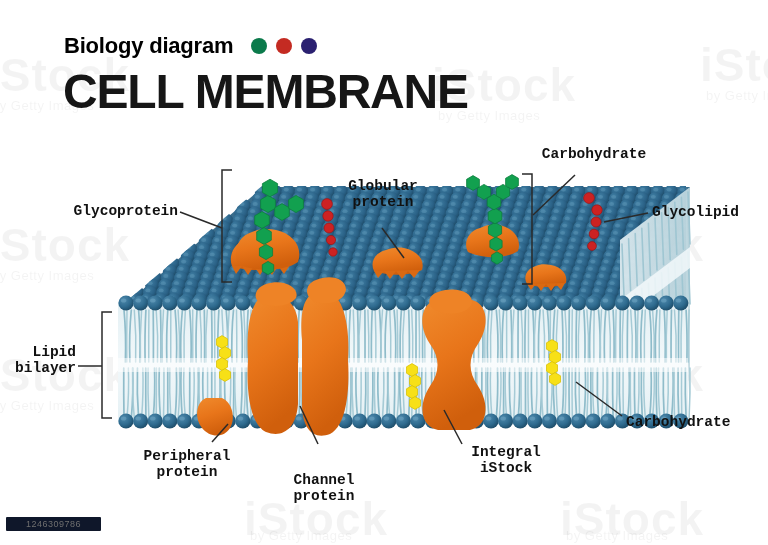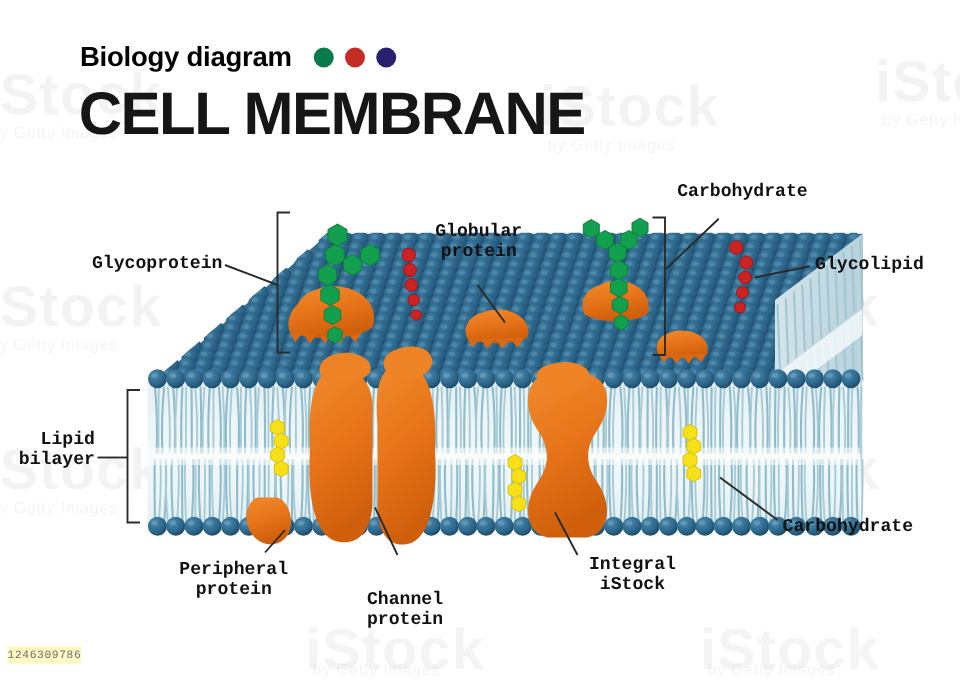--- a/index.html
+++ b/index.html
@@ -20,24 +20,24 @@
     font-weight:700;
     letter-spacing:1px;
     user-select:none;
     white-space:nowrap;
   }
   .wm-big{font-size:46px;}
   .wm-sub{font-size:13px;font-weight:400;letter-spacing:0.5px;}
 
   .idbadge{
     position:absolute;left:6px;top:517px;
-    background:#fef9c3;color:#6f6f6f;
+    background:#0f172a;color:#6f6f6f;
     font-size:9px;letter-spacing:0.5px;
-    padding:2px 0;border-radius:1px;
-    font-family:Liberation Mono, monospace;
+    padding:2px 20px;border-radius:1px;
+    font-family:Liberation Sans, sans-serif;
   }
 
   .ttl-kicker{
     position:absolute;left:64px;top:33px;
     font-size:22px;font-weight:700;color:#000000;
     letter-spacing:-0.2px;
   }
   .ttl-main{
     position:absolute;left:63px;top:64px;
     font-size:48px;font-weight:700;color:#161616;

